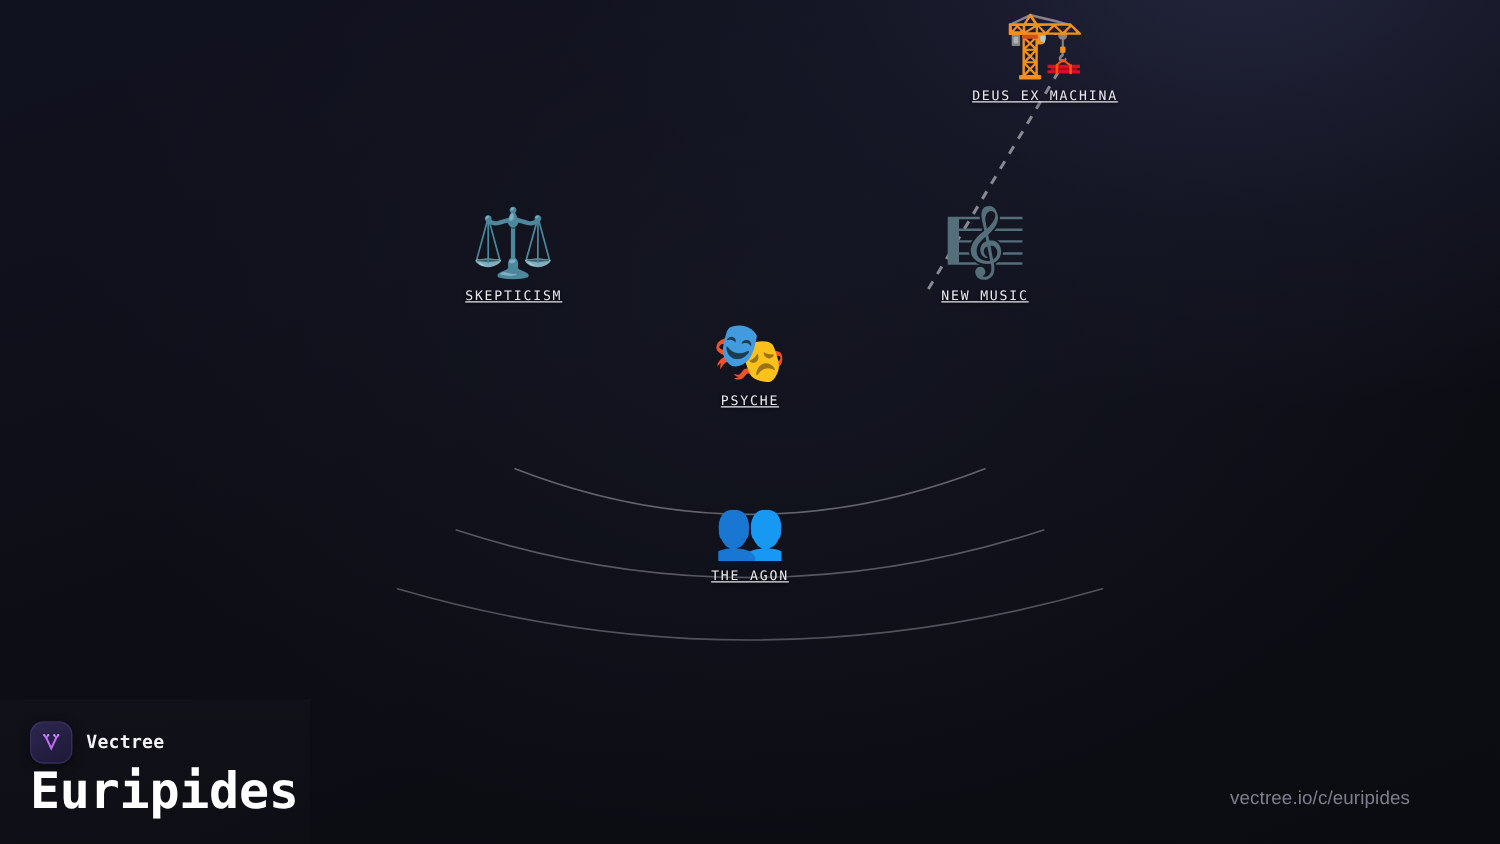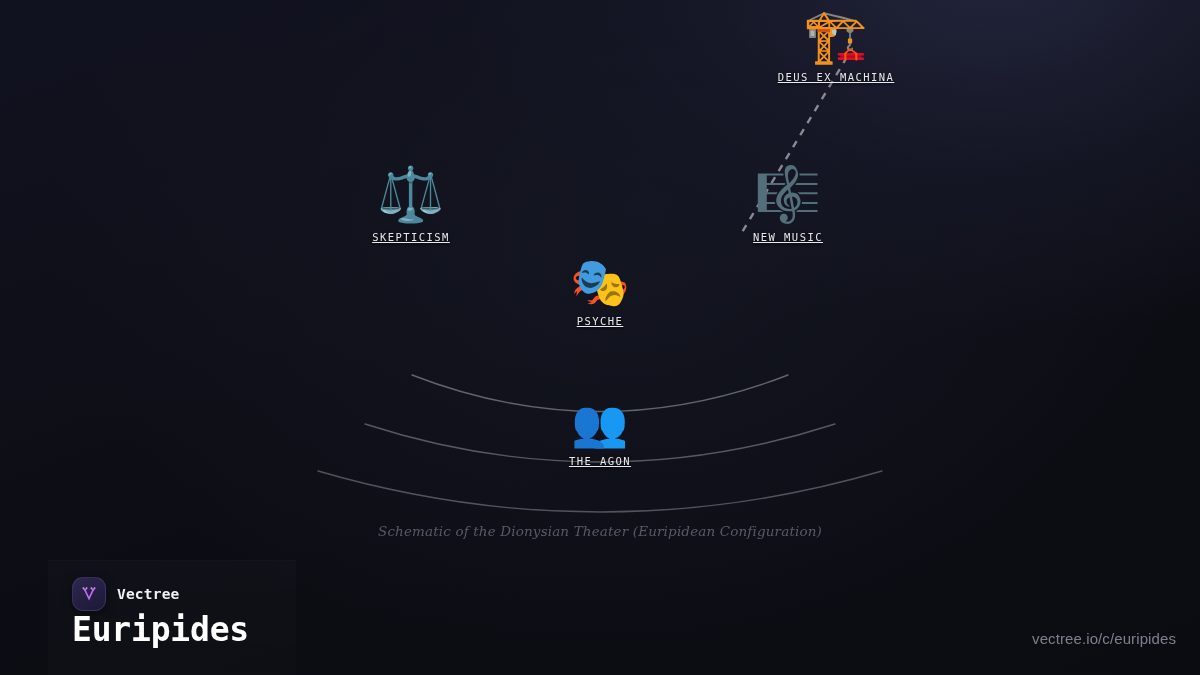--- a/index.html
+++ b/index.html
@@ -59,21 +59,21 @@
     font-style:italic;
     font-size:13.5px;
     color:#575a66;
     letter-spacing:0.15px;
   }
 
   
   #footer{
     position:absolute;
     left:0; bottom:0;
-    width:1152px; height:115px;margin-left:48px;
+    width:1152px; height:115px;
   }
   #footer-panel{
     position:absolute;
     left:0; bottom:0;
     width:248px; height:115px;
     background:linear-gradient(180deg, rgba(255,255,255,0.017) 0%, rgba(255,255,255,0.008) 100%);
     border-top:1px solid rgba(255,255,255,0.022);
   }
   #brand-wrap{
     position:absolute;
@@ -91,21 +91,21 @@
   #brand-name{
     font-family:"DejaVu Sans Mono", monospace;
     font-size:14.5px; font-weight:bold;
     color:#f2f2f6;
     letter-spacing:0.2px;
   }
   #page-title{
     position:absolute;
     left:24px; top:53px;
     font-family:"DejaVu Sans Mono", monospace;
-    font-size:33px; font-weight:bold;
+    font-size:40px; font-weight:bold;
     color:#ffffff;
     letter-spacing:-0.2px;
     line-height:1;
   }
   #url{
     position:absolute;
     right:24px; bottom:28px;
     font-family:Liberation Sans, sans-serif;
     font-size:15px;
     color:#7d808c;
@@ -146,21 +146,20 @@
       <div class="node" style="left: 600px; top: 258px;">
         <span class="glyph" style="font-size: 48px;">🎭</span>
         <span class="nlabel">PSYCHE</span>
       </div>
       <div class="node" style="left: 600px; top: 400px;">
         <span class="glyph" style="font-size: 46px;">👥</span>
         <span class="nlabel">THE AGON</span>
       </div>
     </div>
 
-  <div id="caption">Schematic of the Dionysian Theater (Euripidean Configuration)</div>
 
   <div id="footer">
     <div id="footer-panel"></div>
 
     <div id="brand-wrap">
       <div id="logo">
         <svg width="20" height="20" viewBox="0 0 24 24" aria-hidden="true">
           <g stroke="#c06df0" stroke-width="1.9" stroke-linecap="round" fill="none">
             <path d="M7.2 7.4 L12 17.6 L16.8 7.4"></path>
             <path d="M7.2 7.4 L5.3 5.2"></path>

